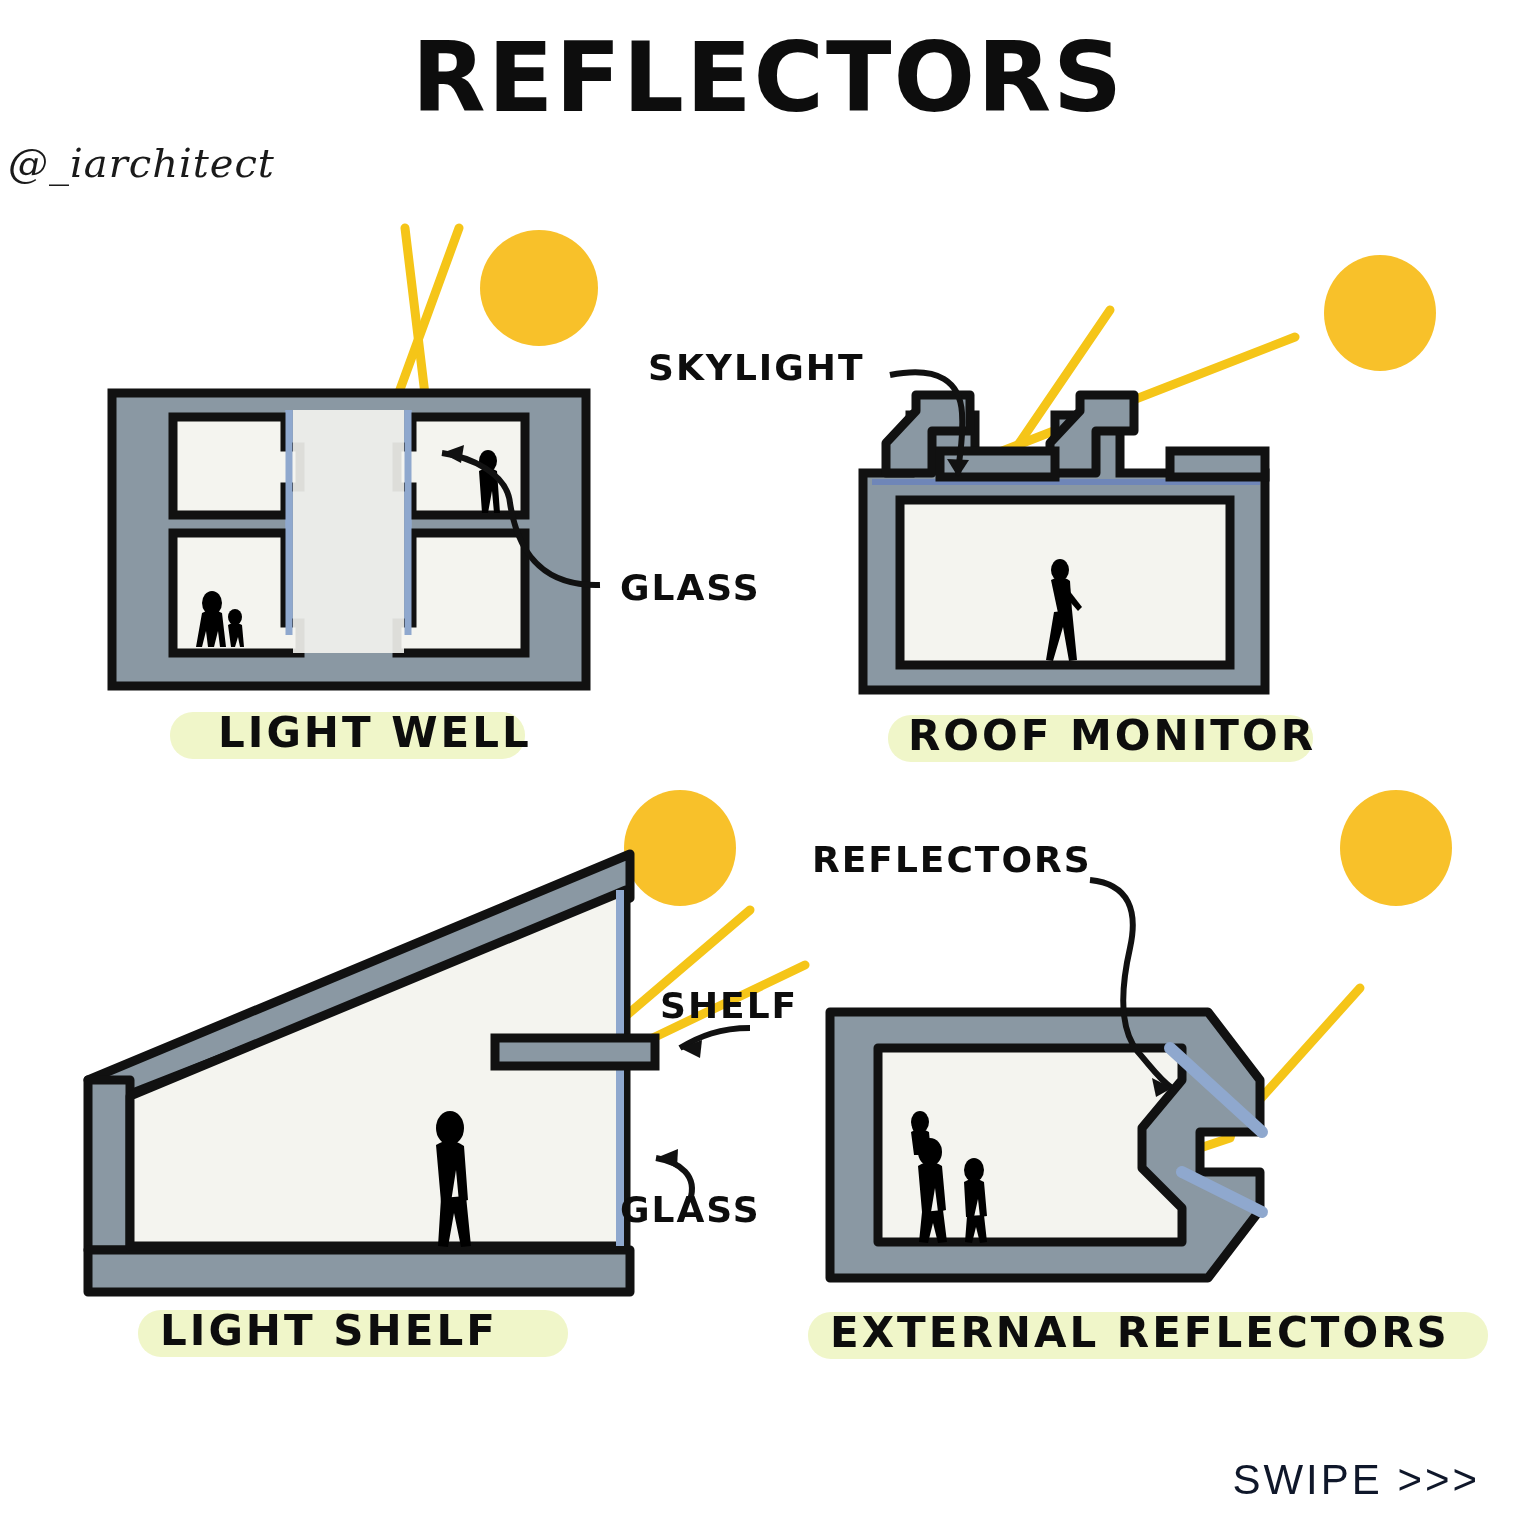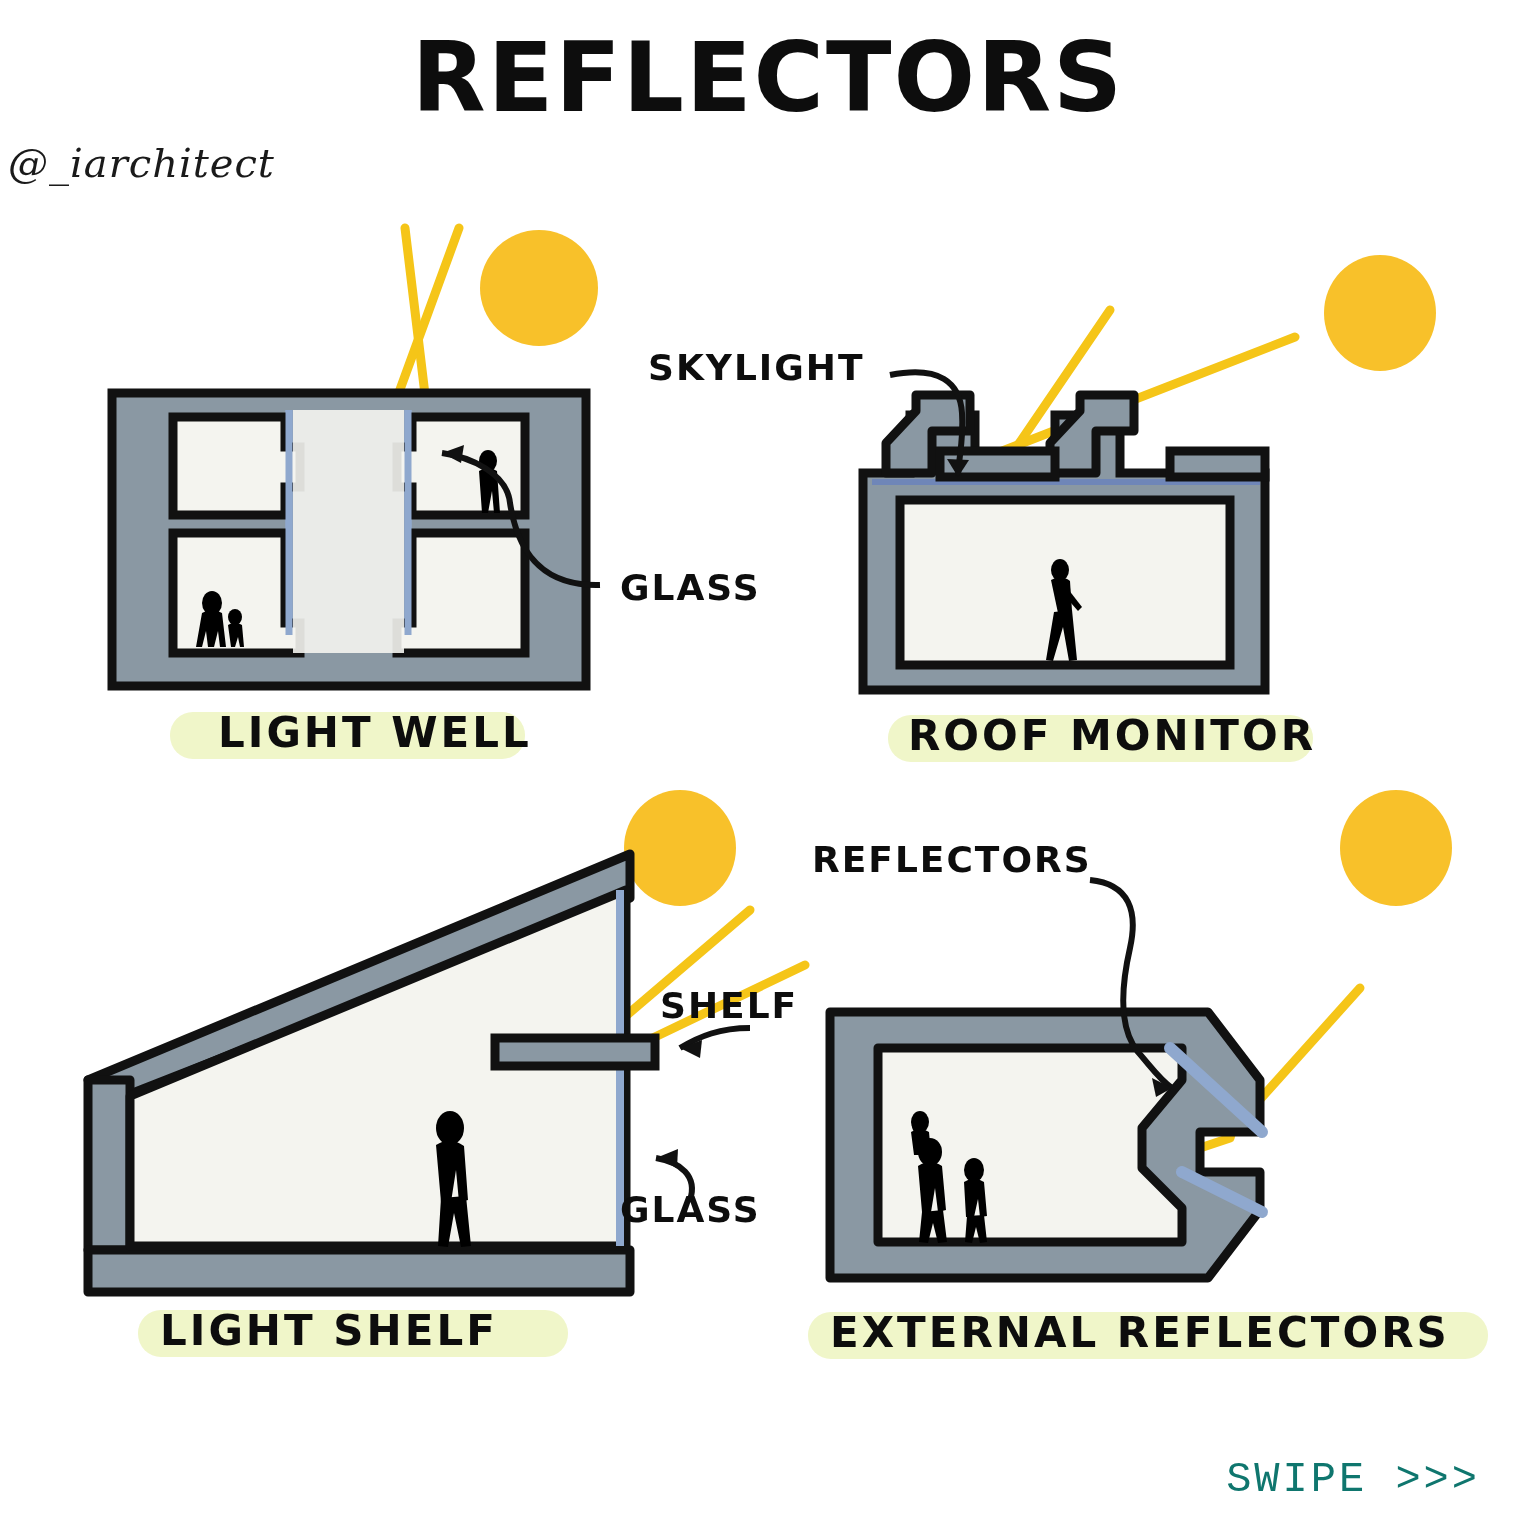--- a/index.html
+++ b/index.html
@@ -40,24 +40,24 @@
     color: #1a1a1a;
     letter-spacing: 1px;
   }
   .diagram-svg {
     position: absolute;
   }
   #swipe {
     position: absolute;
     right: 56px;
     bottom: 32px;
-    font-family: Liberation Mono, monospace;
+    font-family: Liberation Sans, sans-serif;
     font-size: 42px;
     letter-spacing: 3px;
-    color: #0f766e;
+    color: #0f172a;
   }
   .caption-text {
     font-family: "DejaVu Sans", sans-serif;
     font-size: 42px;
     font-weight: 700;
     letter-spacing: 3px;
     fill: #0d0d0d;
   }
   .label-text {
     font-family: "DejaVu Sans", sans-serif;

